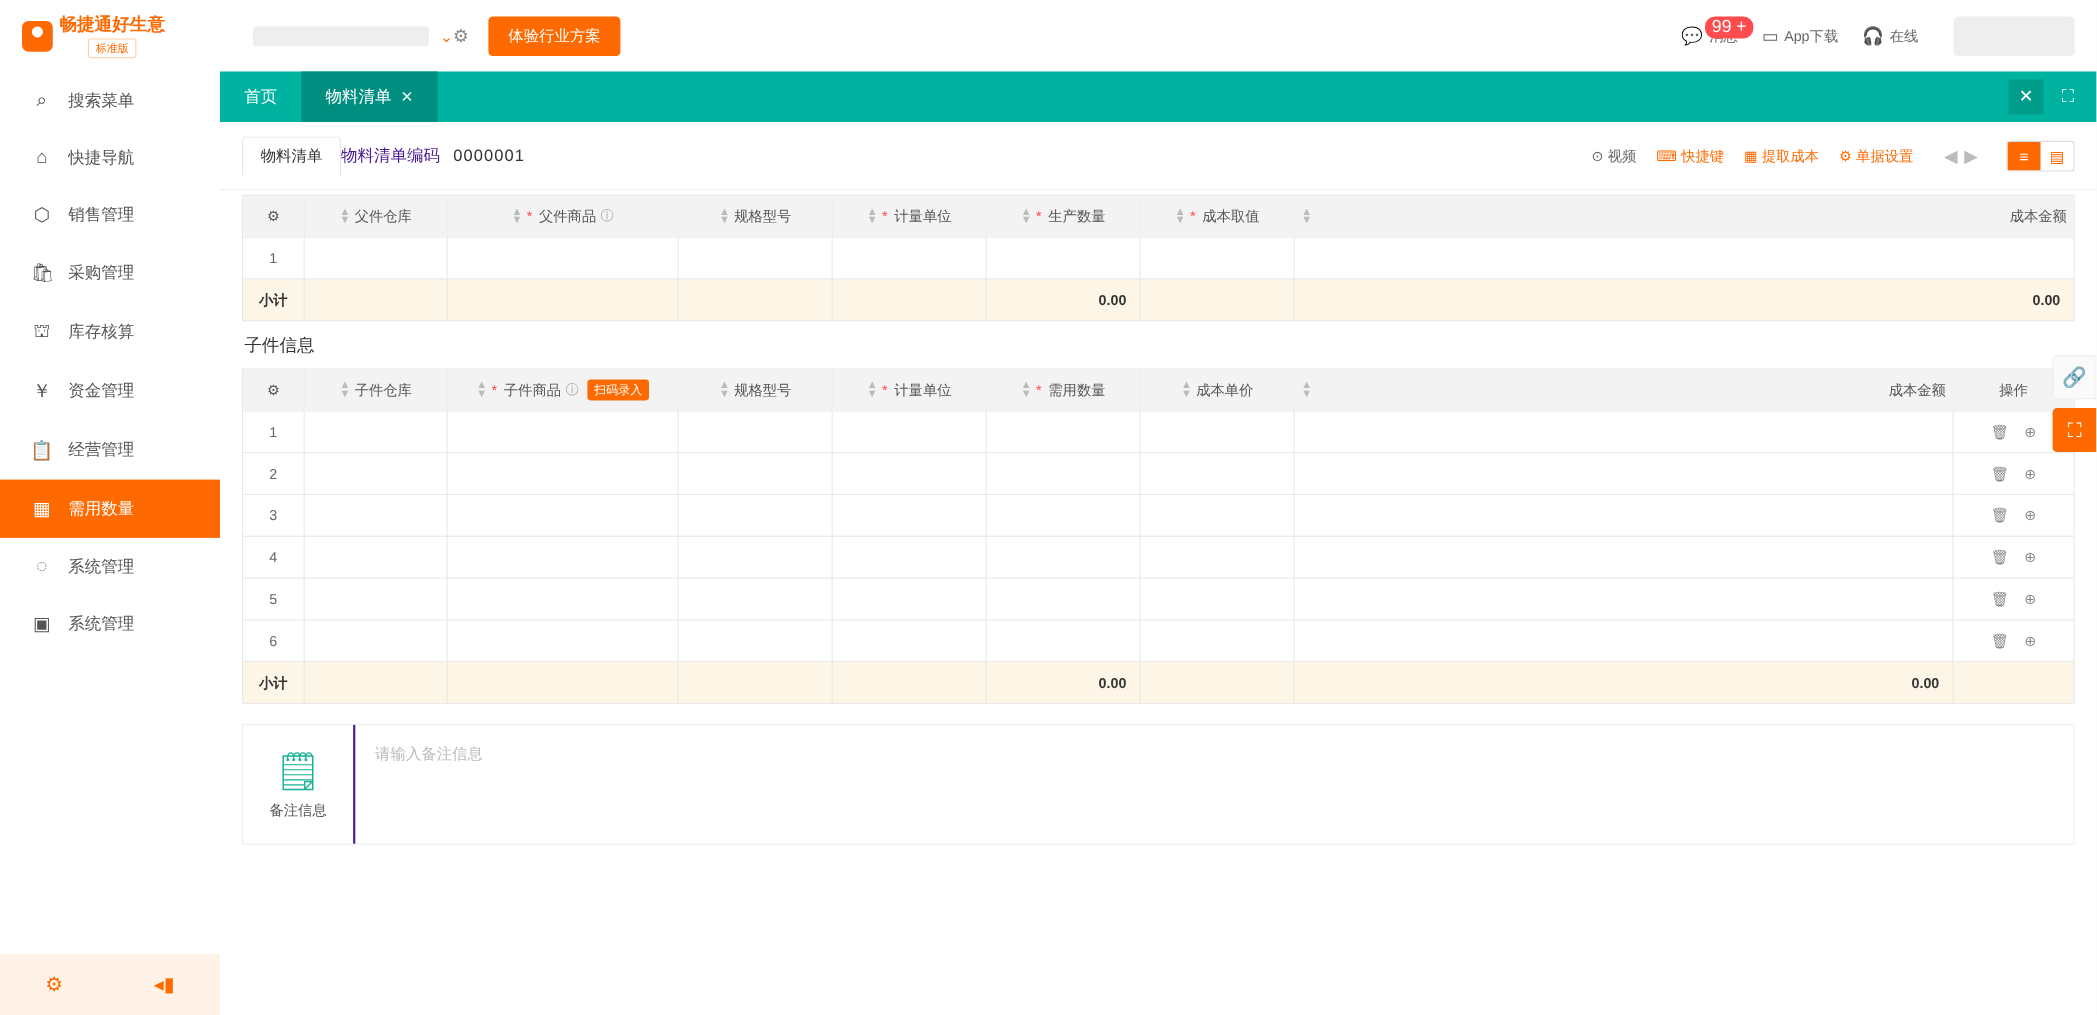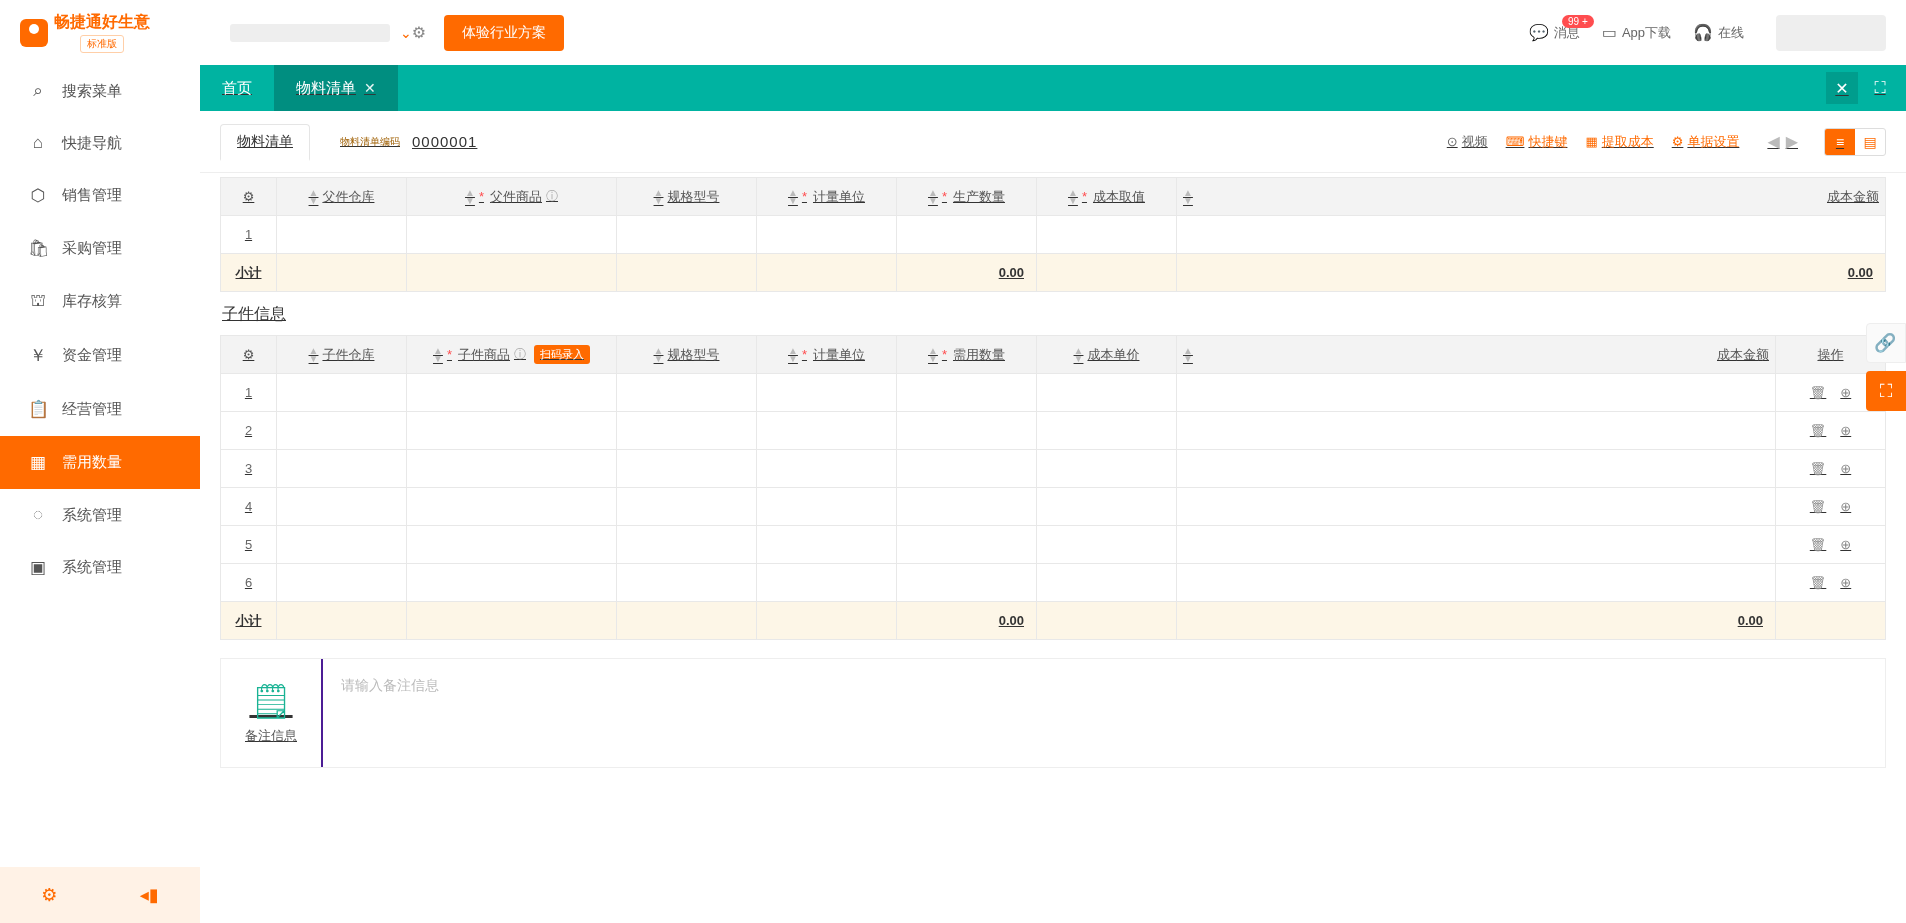--- a/index.html
+++ b/index.html
@@ -14,53 +14,53 @@
 .logo-text { color:#ff6a00; font-weight:600; font-size:16px; }
 .logo-sub { color:#ff6a00; font-size:10px; border:1px solid #ffcfa8; padding:1px 6px; border-radius:3px; margin-top:2px; }
 .logo-col { display:flex; flex-direction:column; align-items:center; }
 .org-select { display:flex; align-items:center; gap:10px; margin-left:30px; color:#999; }
 .chev-down { color:#ff6a00; font-size:14px; }
 .gear { color:#888; font-size:16px; }
 .trial-btn { margin-left:18px; background:#ff6a00; color:#fff; padding:9px 18px; border:none; border-radius:4px; font-size:14px; cursor:pointer; }
 .top-spacer { flex:1; }
 .top-actions { display:flex; align-items:center; gap:22px; color:#666; }
 .top-action { display:flex; align-items:center; gap:5px; cursor:pointer; position:relative; }
-.badge { position:absolute; top:-8px; right:-14px; background:#ff4d4f; color:#fff; font-size:10px; padding:1px 6px; border-radius:9px; }
+.badge { position:absolute; top:-8px; right:-14px; background:#ff4d4f; color:#fff; font-size:16px; padding:1px 6px; border-radius:9px; }
 .icon-small { font-size:16px; color:#666; }
 .avatar-block { width:110px; height:36px; background:#eee; border-radius:4px; margin-left:10px; }
 
 
 .body-row { display:flex; flex:1; min-height:0; }
 
 
 .sidebar { width:200px; background:#fff; display:flex; flex-direction:column; }
 .side-item { display:flex; align-items:center; gap:14px; padding:16px 28px; color:#555; cursor:pointer; font-size:15px; }
 .side-item.active { background:#ff6a00; color:#fff; }
 .side-icon { width:20px; text-align:center; font-size:17px; }
 .side-spacer { flex:1; }
 .side-bottom { height:56px; display:flex; align-items:center; justify-content:space-around; background:#fff2e6; }
 .side-bottom .gear2 { color:#ff6a00; font-size:18px; cursor:pointer; }
 .side-bottom .collapse { color:#ff6a00; font-size:18px; cursor:pointer; }
 
 
-.main { flex:1; display:flex; flex-direction:column; min-width:0;text-decoration:underline; }
+.main { flex:1; display:flex; flex-direction:column; min-width:0; }
 .tabbar { height:46px; background:#00b3a1; display:flex; align-items:stretch; }
 .tab { display:flex; align-items:center; padding:0 22px; color:#fff; font-size:15px; cursor:pointer; gap:8px; }
 .tab.home { background:transparent; }
 .tab.active-tab { background:#008e80; }
 .tab .close-x { font-size:14px; opacity:.9; }
 .tabbar-spacer { flex:1; }
 .tabbar-right { display:flex; align-items:center; padding-right:10px; gap:6px; }
 .tabbar-btn { width:32px; height:32px; display:flex; align-items:center; justify-content:center; color:#fff; cursor:pointer; font-size:16px; }
 .tabbar-btn.solid { background:rgba(0,0,0,.12); }
 
 
 .page-head { background:#fff; padding:12px 20px; display:flex; align-items:center; border-bottom:1px solid #eee; }
 .page-head .ph-tab { padding:8px 16px; border:1px solid #e5e5e5; border-bottom:2px solid #fff; border-radius:4px 4px 0 0; font-size:14px; color:#333; background:#fff; position:relative; top:1px; }
-.ph-code-label { margin-left:30px; color:#a16207; font-size:10px; }
+.ph-code-label { color:#4c1d95; font-size:15px; }
 .ph-code { margin-left:12px; font-size:15px; color:#333; letter-spacing:1px; }
 .ph-spacer { flex:1; }
 .ph-actions { display:flex; align-items:center; gap:18px; font-size:13px; }
 .ph-link { display:flex; align-items:center; gap:4px; color:#666; cursor:pointer; }
 .ph-link.orange { color:#ff6a00; }
 .ph-nav { display:flex; align-items:center; gap:6px; margin-left:10px; }
 .ph-nav .arrow { color:#bbb; font-size:16px; cursor:pointer; }
 .view-toggle { display:flex; border:1px solid #ddd; border-radius:3px; overflow:hidden; margin-left:8px; }
 .view-toggle .vt { width:30px; height:26px; display:flex; align-items:center; justify-content:center; cursor:pointer; font-size:14px; }
 .view-toggle .vt.active { background:#ff6a00; color:#fff; }

